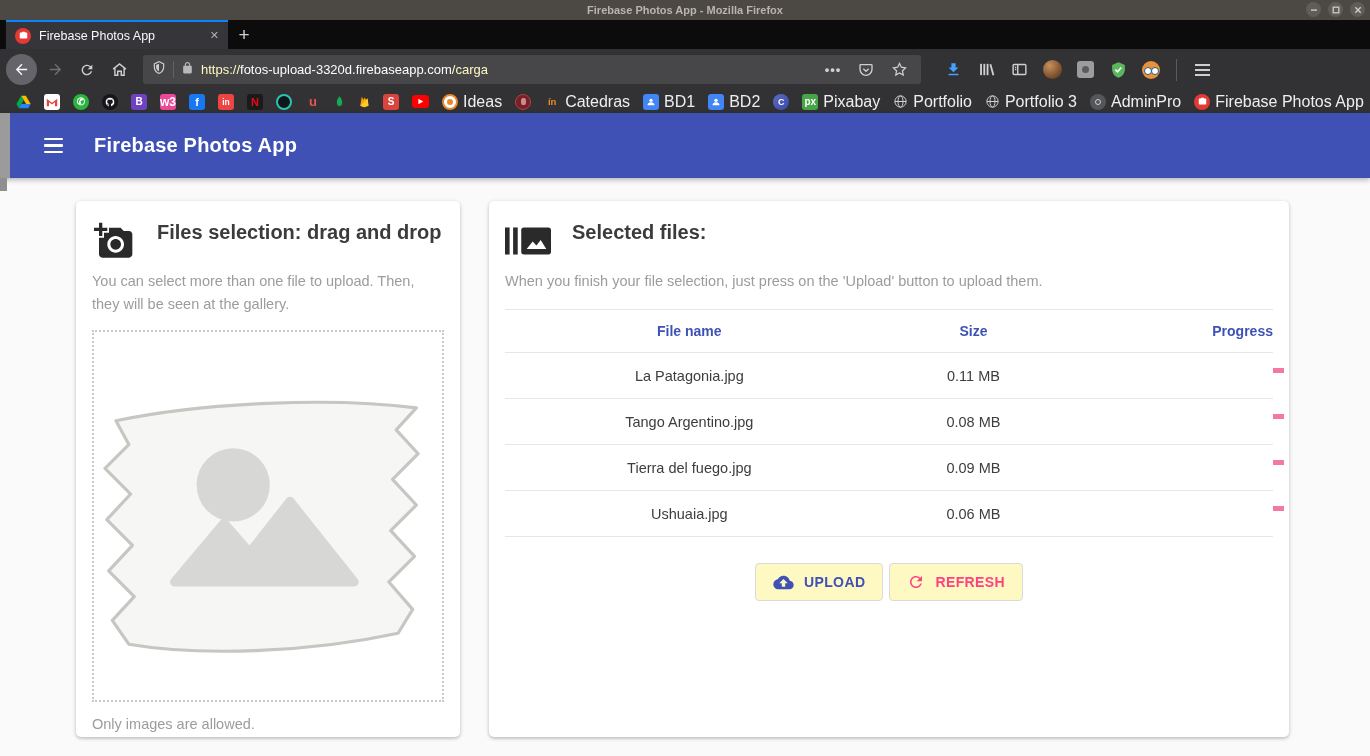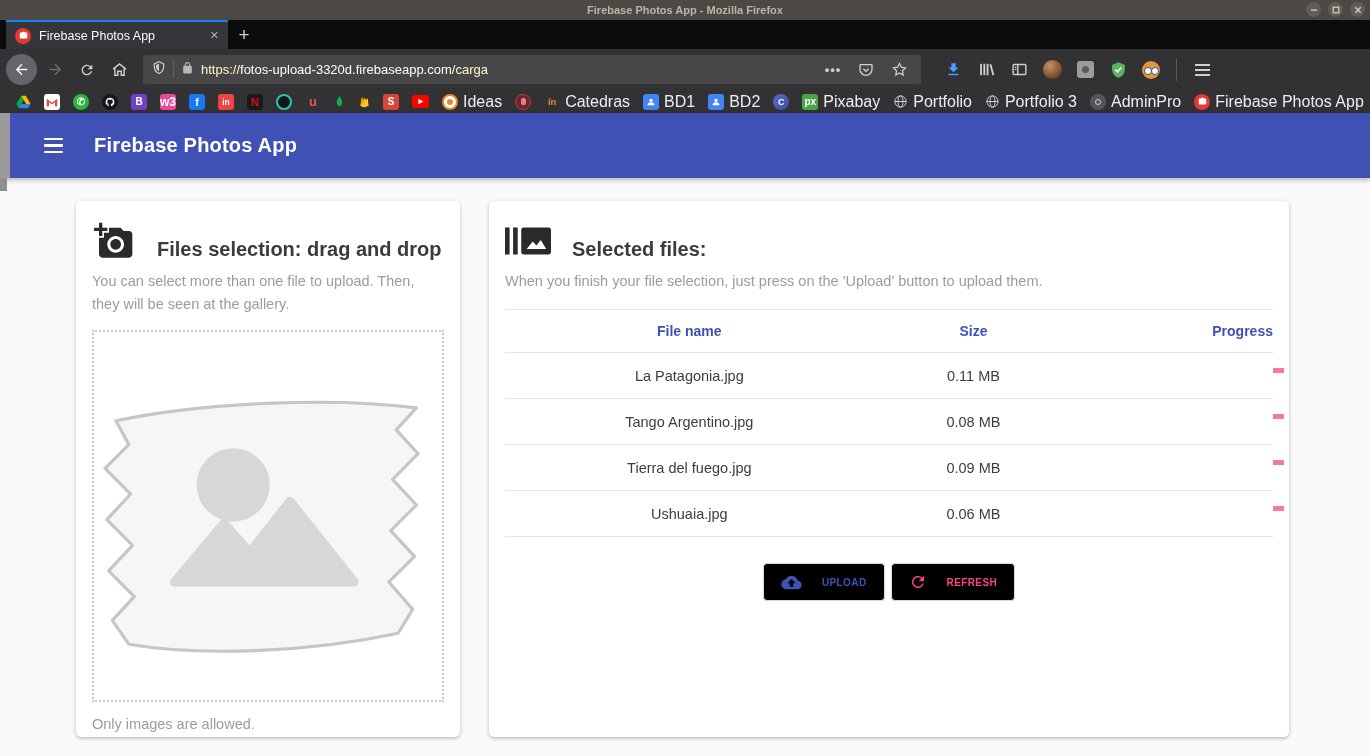--- a/index.html
+++ b/index.html
@@ -63,42 +63,42 @@
     display:flex;align-items:center;box-shadow:0 2px 5px rgba(0,0,0,.28);}
   .left-strip{position:absolute;left:0;top:0;width:10px;height:65px;background:#9b9b9b;z-index:5;}
   .left-strip-nub{position:absolute;left:0;top:65px;width:7px;height:13px;background:#8f8f8f;z-index:5;}
   .menu-btn{margin-left:40px;display:flex;flex-direction:column;gap:4px;padding:4px;}
   .menu-btn i{display:block;width:19px;height:2.5px;background:#fff;border-radius:1px;}
   .appbar-title{color:#fff;font-size:20px;font-weight:bold;margin-left:27px;letter-spacing:.2px;}
   .card{position:absolute;background:#fff;border-radius:5px;padding:16px;
     box-shadow:0 1px 4px rgba(0,0,0,.18), 0 2px 3px rgba(0,0,0,.10);}
   .card-left{left:76px;top:88px;width:384px;height:536px;}
   .card-right{left:489px;top:88px;width:800px;height:536px;}
-  .card-header{display:flex;align-items:flex-end;gap:21px;margin-top:4px;}
+  .card-header{display:flex;align-items:flex-start;gap:21px;margin-top:4px;}
   .card-title{font-size:20px;font-weight:bold;color:#3b3b3b;}
   .card-desc{color:#9c9c9c;font-size:14.5px;line-height:1.6;margin-top:9px;}
   .dropzone{margin-top:14px;height:372px;border:2px dotted #c9c9c9;
     display:flex;align-items:center;justify-content:center;}
   .note{margin-top:14px;color:#9c9c9c;font-size:14.5px;}
   
   .ftable{margin-top:16px;}
   .t-row{display:flex;align-items:center;border-bottom:1px solid #e6e6e6;}
   .t-head{height:44px;border-top:1px solid #e6e6e6;color:#3f51b5;font-weight:bold;font-size:14px;}
   .t-body-row{height:46px;font-size:14.5px;color:#3d3d3d;}
   .col-name{width:48%;text-align:center;}
   .col-size{width:26%;text-align:center;}
   .col-prog{width:26%;text-align:right;}
   .pbar{width:190px;height:5px;margin:0 auto;position:relative;top:-8px;}
   .pbar-solid{position:absolute;left:0;top:0;width:11px;height:5px;background:#f4799f;}
   .pbar-dots{position:absolute;left:15px;right:0;top:0;height:5px;
     background-image:radial-gradient(circle at 2.6px 2.5px, #f58bac 2.2px, transparent 2.8px);
     background-size:8.2px 5px;background-repeat:repeat-x;}
   .btn-row{display:flex;justify-content:center;gap:6px;margin-top:26px;}
-  .btn{display:flex;align-items:center;gap:20px;height:38px;padding:0 17px;background:#000000;
-    border:1px solid #dadada;border-radius:4px;font-size:10px;font-weight:bold;letter-spacing:.4px;cursor:pointer;}
+  .btn{display:flex;align-items:center;gap:10px;height:38px;padding:0 17px;background:#fef9c3;
+    border:1px solid #dadada;border-radius:4px;font-size:14px;font-weight:bold;letter-spacing:.4px;cursor:pointer;}
   .btn-upload{color:#3f51b5;} .btn-refresh{color:#ff4081;}
 </style>
 </head>
 <body>
 
 <div class="titlebar">
   <span class="titlebar-text">Firebase Photos App - Mozilla Firefox</span>
   <div class="win-controls">
     <span class="win-btn">
         <svg width="8" height="8" viewBox="0 0 8 8">

